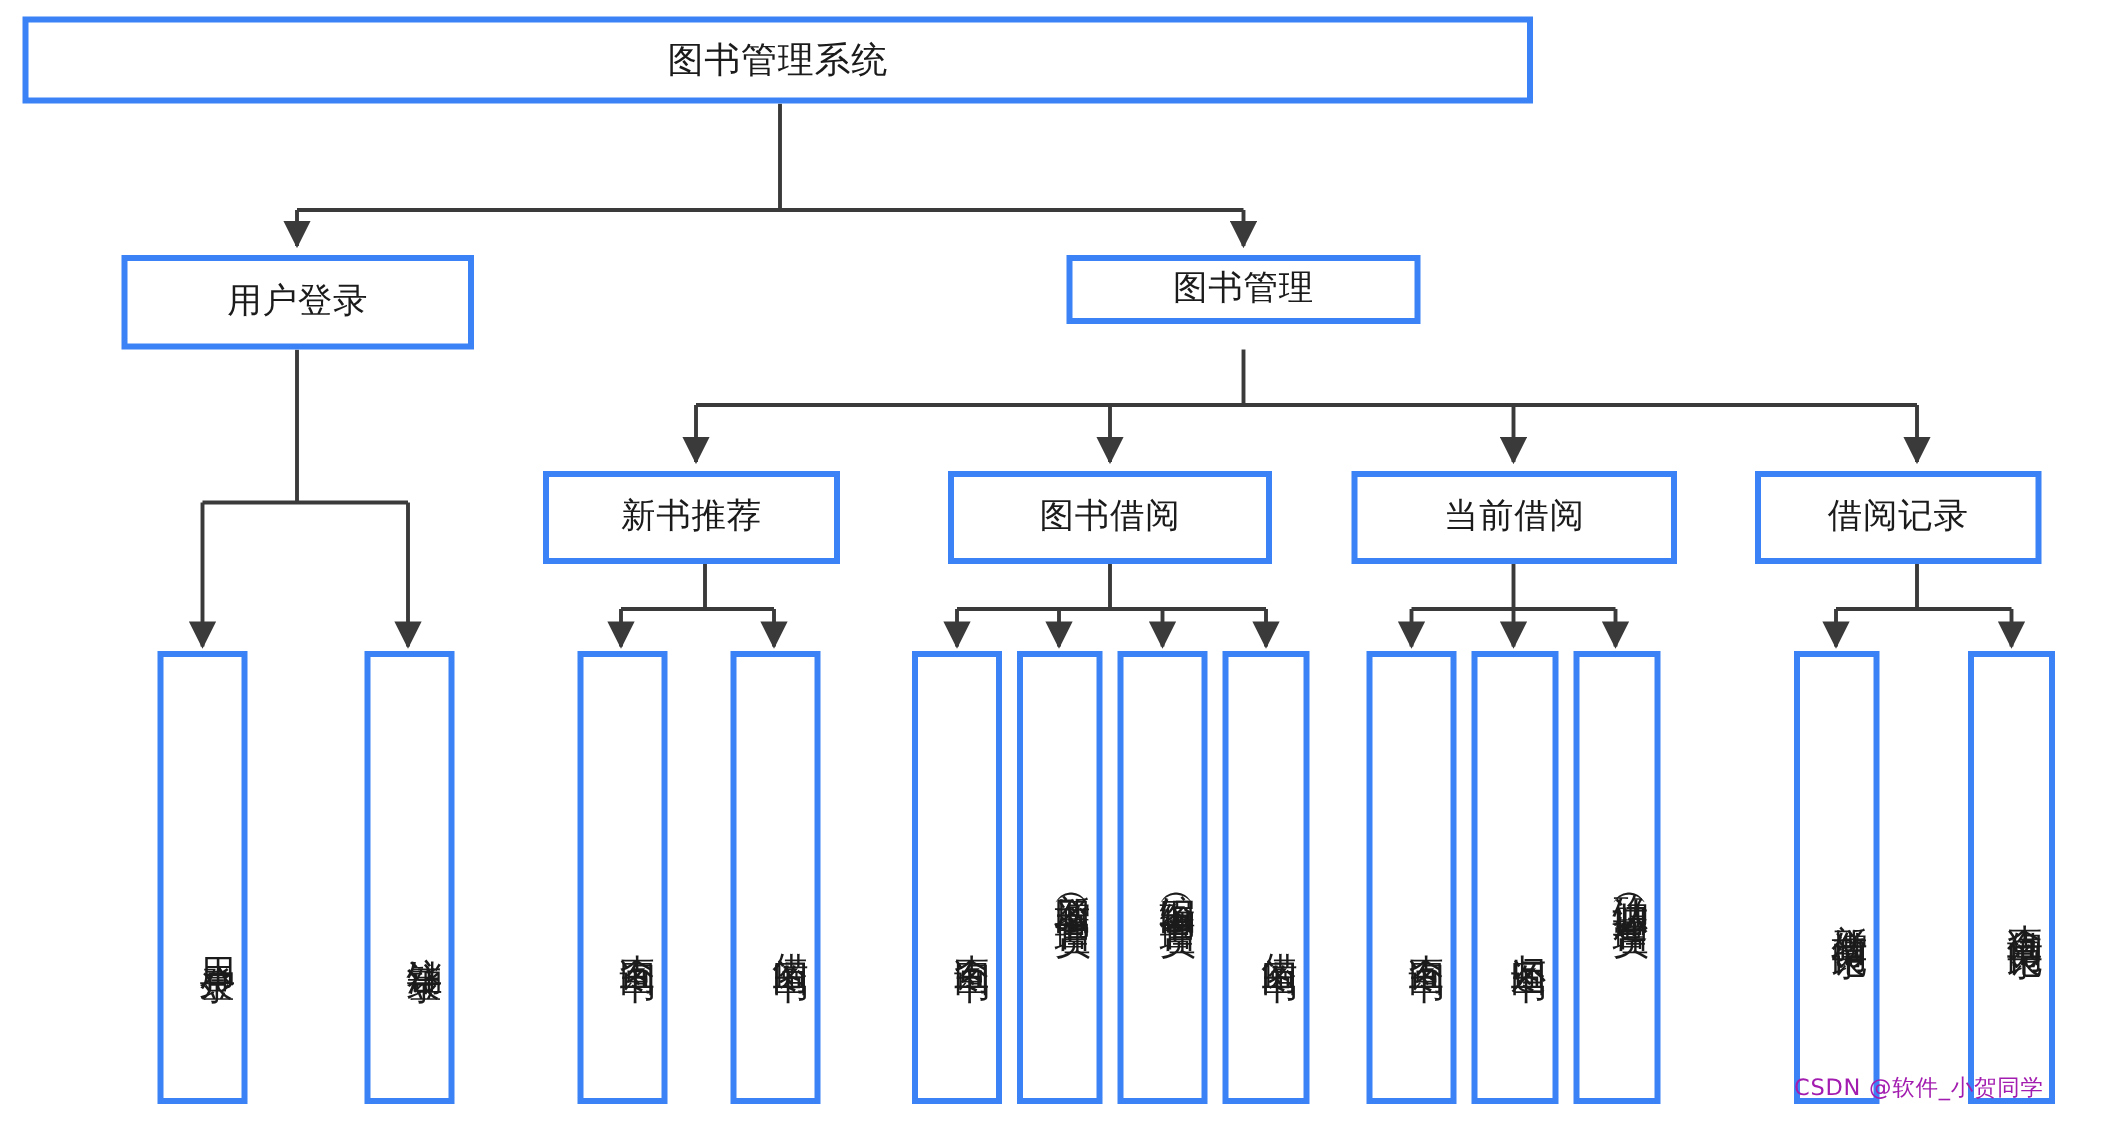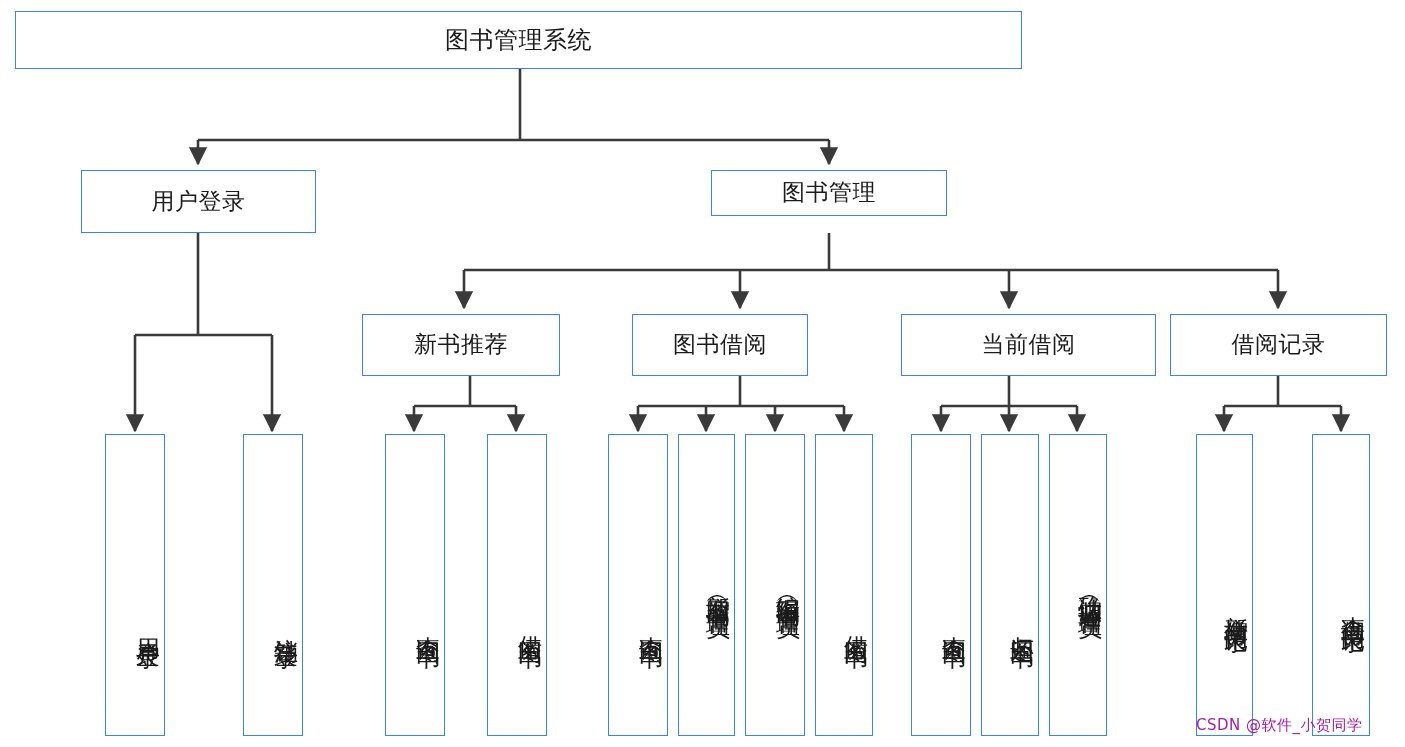--- a/index.html
+++ b/index.html
@@ -22,21 +22,21 @@
     position: absolute;
     left: 0;
     top: 0;
     width: 1405px;
     height: 747px;
     pointer-events: none;
   }
   .node {
     position: absolute;
     box-sizing: border-box;
-    border: 1px solid #3b82f6;
+    border: 4px solid #3b82f6;
     background: #ffffff;
     color: #1b1b1b;
     display: flex;
     align-items: center;
     justify-content: center;
     text-align: center;
     z-index: 2;
   }
   .node.h {
     font-size: 23px;
@@ -133,27 +133,27 @@
   <div class="node h" style="left:81px; top:170px; width:235px; height:63px;">
     <span>用户登录</span>
   </div>
   <div class="node h" style="left:711px; top:170px; width:236px; height:46px;">
     <span>图书管理</span>
   </div>
 
   <div class="node h" style="left:362px; top:314px; width:198px; height:62px;">
     <span>新书推荐</span>
   </div>
-  <div class="node h" style="left:632px; top:314px; width:176px; height:62px;">
+  <div class="node h" style="left:632px; top:314px; width:216px; height:62px;">
     <span>图书借阅</span>
   </div>
-  <div class="node h" style="left:901px; top:314px; width:255px; height:62px;">
+  <div class="node h" style="left:901px; top:314px; width:217px; height:62px;">
     <span>当前借阅</span>
   </div>
-  <div class="node h" style="left:1170px; top:314px; width:217px; height:62px;">
+  <div class="node h" style="left:1170px; top:314px; width:191px; height:62px;">
     <span>借阅记录</span>
   </div>
 
   <div class="node v" style="left:105px; top:434px; width:60px; height:302px; padding-top:80px;">
     <span class="vtxt">用户登录</span>
   </div>
   <div class="node v" style="left:243px; top:434px; width:60px; height:302px; padding-top:80px;">
     <span class="vtxt">注销登录</span>
   </div>
 

